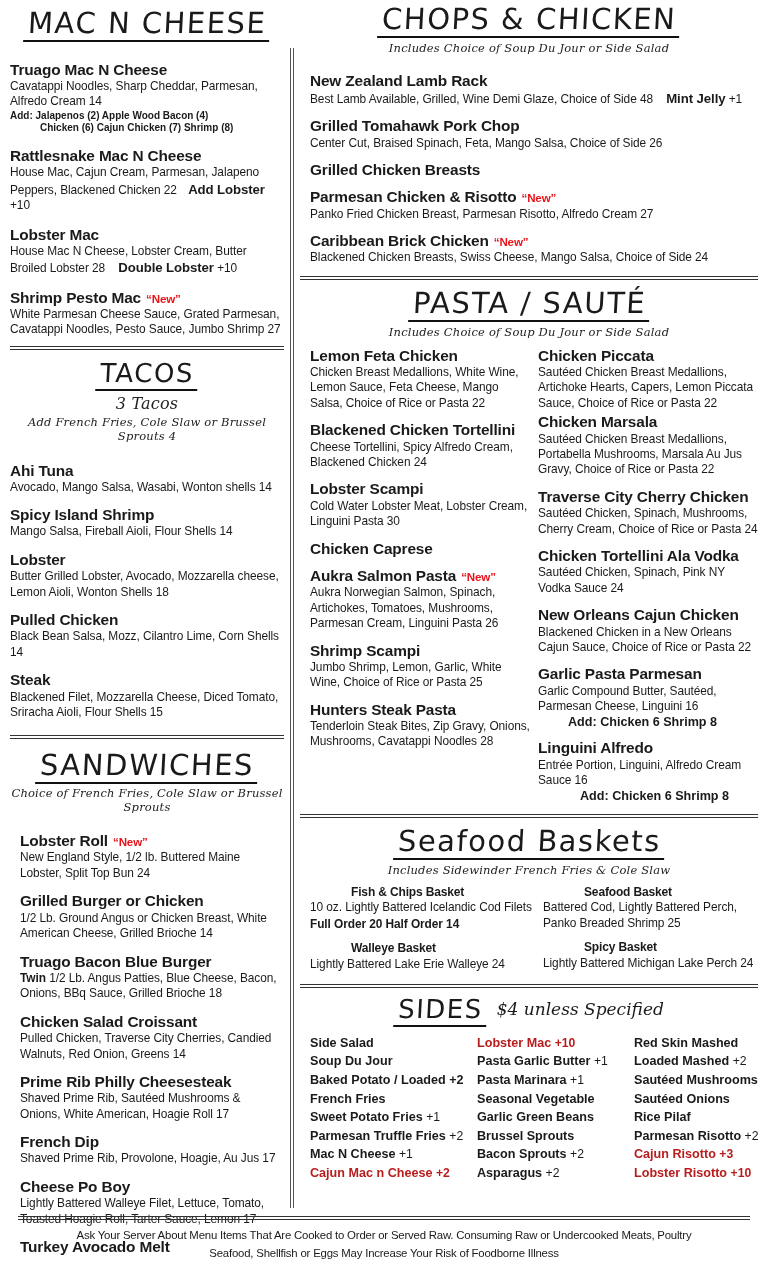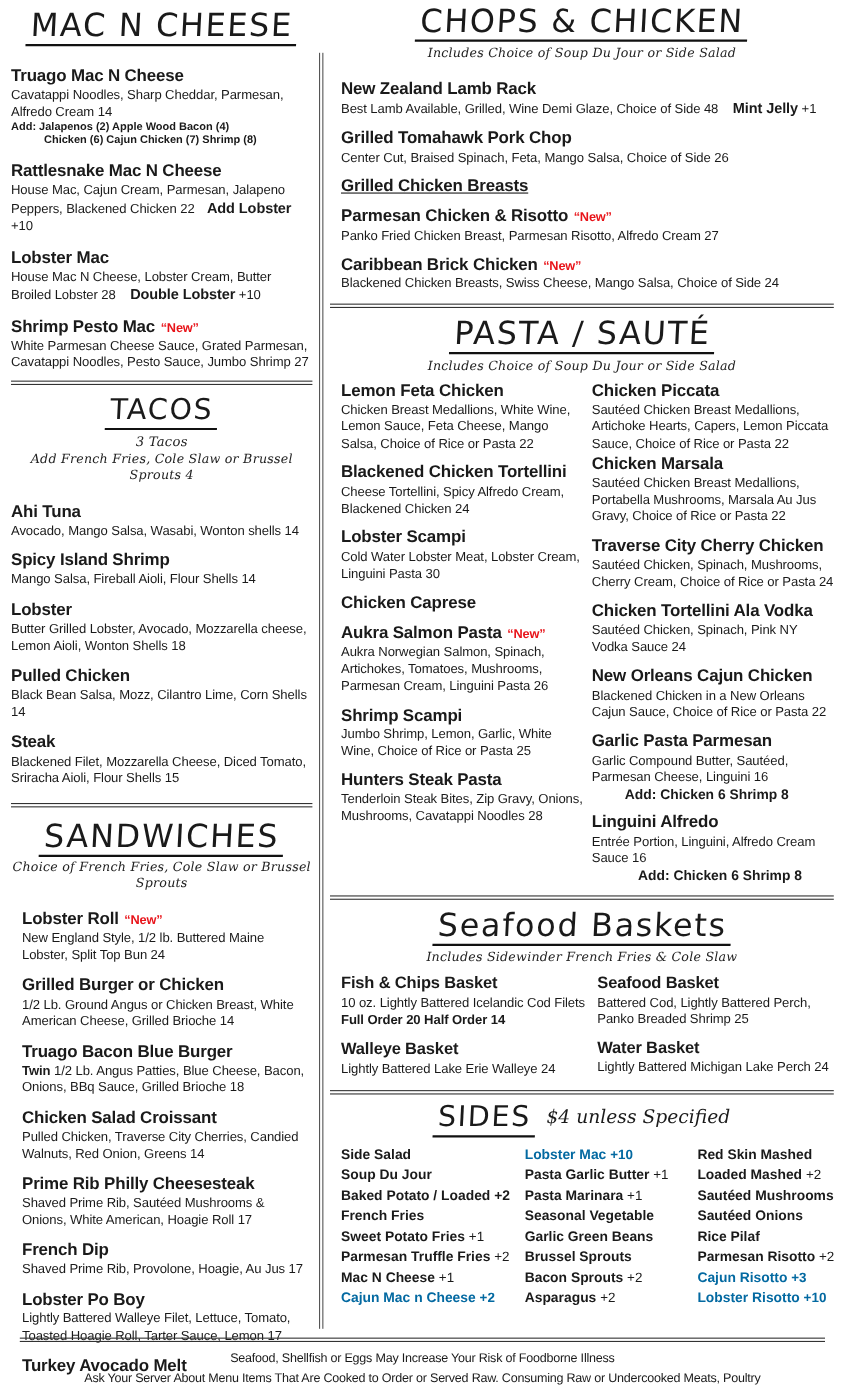--- a/index.html
+++ b/index.html
@@ -24,21 +24,21 @@
     display:inline-block;
     padding:0 4px 1px 4px;
     line-height:1.06;
     transform:skewX(-3deg);
   }
   .sec-title.small{font-size:26px;}
   .sec-title-wrap{text-align:center;}
   .sec-sub{
     font-family:"DejaVu Serif", serif;
     font-style:italic;
-    font-size:12px;
+    font-size:16px;
     text-align:center;
     letter-spacing:.2px;
     margin-top:3px;
     color:#222;
   }
   .sec-sub.bigger{font-size:11.5px;}
 
   .item{margin-top:9px;}
   .item:first-child{margin-top:0;}
   .iname{
@@ -89,25 +89,25 @@
     font-size:17px;
     margin-left:10px;
     vertical-align:3px;
   }
   .sides-grid{display:flex;margin-top:7px;}
   .sides-grid > div{flex:1;}
   .sides-grid > div:nth-child(1){flex:0 0 167px;}
   .sides-grid > div:nth-child(2){flex:0 0 157px;}
   .sideitem{font-weight:bold;font-size:12.6px;line-height:1.44;white-space:nowrap;}
   .sideitem .up{font-weight:normal;font-size:12.2px;}
-  .sideitem.red{color:#0369a1;}
+  .sideitem.red{color:#b91c1c;}
   .sideitem.red .up{font-weight:bold;}
 
   
-  .basket .iname{font-size:15px;}
+  .basket .iname{font-size:12px;margin-left:41px;}
   .basket .idesc{font-size:11.9px;}
 
   
   .footer{
     position:absolute;left:0;top:1216px;width:768px;text-align:center;
     font-family:"Liberation Sans", sans-serif;
   }
   .footer .rule{
     height:4px;margin:0 18px 6px 18px;
     border-top:1.5px solid #333;border-bottom:1.5px solid #333;
@@ -216,21 +216,21 @@
       </div>
       <div class="item" style="padding-left:10px;margin-top:11px;">
         <div class="iname">Prime Rib Philly Cheesesteak</div>
         <div class="idesc">Shaved Prime Rib, Sautéed Mushrooms &amp; Onions, White American, Hoagie Roll    17</div>
       </div>
       <div class="item" style="padding-left:10px;margin-top:11px;">
         <div class="iname">French Dip</div>
         <div class="idesc">Shaved Prime Rib, Provolone, Hoagie, Au Jus   17</div>
       </div>
       <div class="item" style="padding-left:10px;margin-top:11px;">
-        <div class="iname">Lobster Po Boy</div>
+        <div class="iname">Cheese Po Boy</div>
         <div class="idesc">Lightly Battered Walleye Filet, Lettuce, Tomato, Toasted Hoagie Roll, Tarter Sauce, Lemon   17</div>
       </div>
       <div class="item" style="padding-left:10px;margin-top:11px;">
         <div class="iname">Turkey Avocado Melt</div>
 
       </div>
     </div>
   </div>
 
   <div class="colR">
@@ -245,21 +245,21 @@
         <div class="idesc">
           <span>Best Lamb Available, Grilled, Wine Demi Glaze, Choice of Side   48</span>
           <span class="b" style="margin-left:10px;font-size:13.2px;">Mint Jelly</span>
           <span>+1</span>
         </div>
       </div>
       <div class="item" style="padding-left:10px;margin-top:10px;">
         <div class="iname">Grilled Tomahawk Pork Chop</div>
         <div class="idesc">Center Cut, Braised Spinach, Feta, Mango Salsa, Choice of Side  26</div>
       </div>
-      <div class="item" style="padding-left:10px;margin-top:10px;text-decoration:underline;">
+      <div class="item" style="padding-left:10px;margin-top:10px;">
         <div class="iname">Grilled Chicken Breasts</div>
       </div>
       <div class="item" style="padding-left:10px;margin-top:10px;">
         <div class="iname">
           <span>Parmesan Chicken &amp; Risotto</span><span class="new">“New”</span>
         </div>
         <div class="idesc">Panko Fried Chicken Breast, Parmesan Risotto, Alfredo Cream   27</div>
       </div>
       <div class="item" style="padding-left:10px;margin-top:10px;">
         <div class="iname">
@@ -360,21 +360,21 @@
             <div class="iname">Walleye Basket</div>
             <div class="idesc">Lightly Battered Lake Erie Walleye  24</div>
           </div>
         </div>
         <div style="flex:1;">
           <div class="item basket">
             <div class="iname">Seafood Basket</div>
             <div class="idesc">Battered Cod, Lightly Battered Perch, Panko Breaded Shrimp  25</div>
           </div>
           <div class="item basket" style="margin-top:10px;">
-            <div class="iname">Water Basket</div>
+            <div class="iname">Spicy Basket</div>
             <div class="idesc">Lightly Battered Michigan Lake Perch  24</div>
           </div>
         </div>
       </div>
       <div class="hr2" style="margin-top:12px;"></div>
     </div>
 
     <div>
       <div class="sides-head">
         <span class="sec-title">SIDES</span><span class="sides-note">$4  unless Specified</span>
@@ -409,17 +409,17 @@
           <div class="sideitem"><span>Parmesan Risotto</span> <span class="up">+2</span></div>
           <div class="sideitem red"><span>Cajun Risotto</span> <span class="up">+3</span></div>
           <div class="sideitem red"><span>Lobster Risotto</span> <span class="up">+10</span></div>
         </div>
       </div>
     </div>
   </div>
 
   <div class="footer">
     <div class="rule"></div>
+    <p>Ask Your Server About Menu Items That Are Cooked to Order or Served Raw. Consuming Raw or Undercooked Meats, Poultry</p>
     <p>Seafood, Shellfish or Eggs May Increase Your Risk of Foodborne Illness</p>
-    <p>Ask Your Server About Menu Items That Are Cooked to Order or Served Raw. Consuming Raw or Undercooked Meats, Poultry</p>
   </div>
 
 </div>
 
 </body></html>

